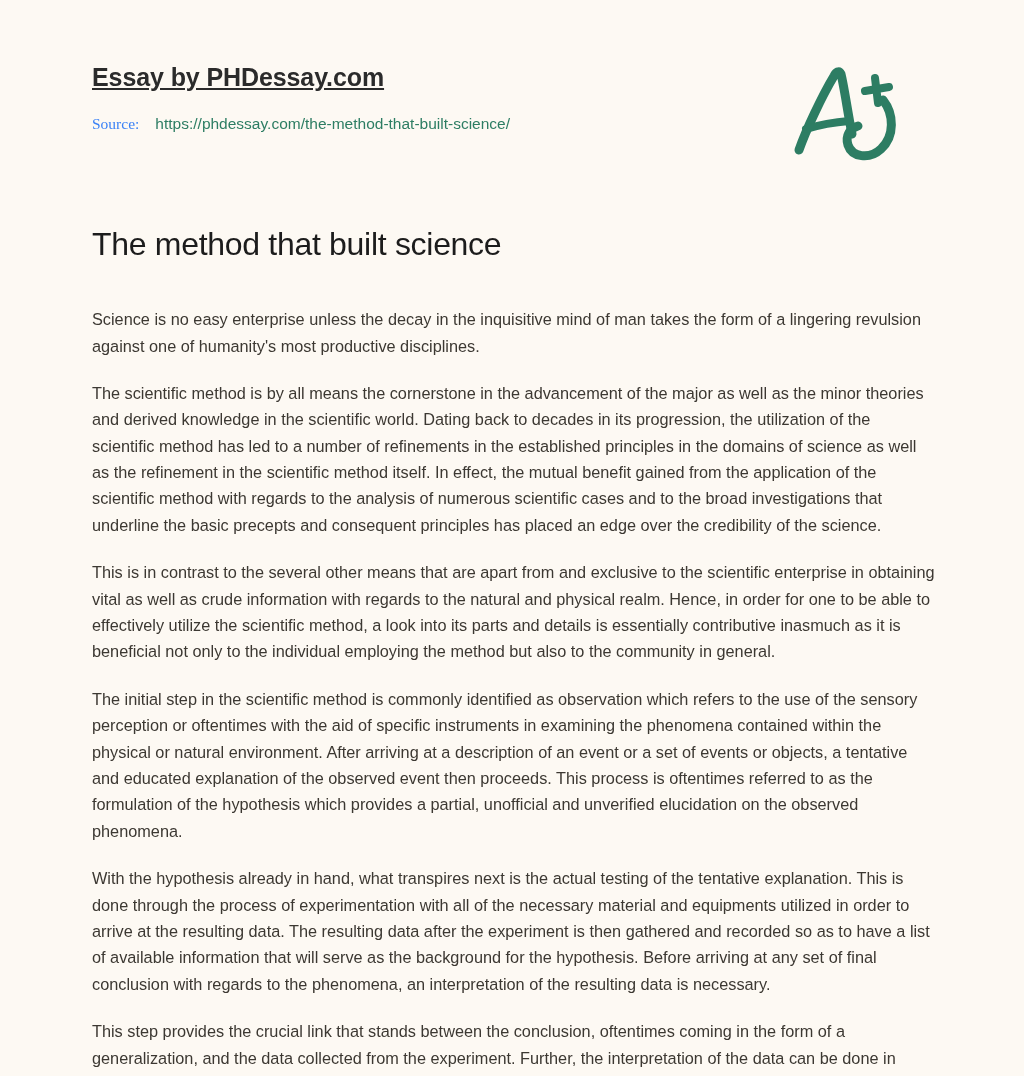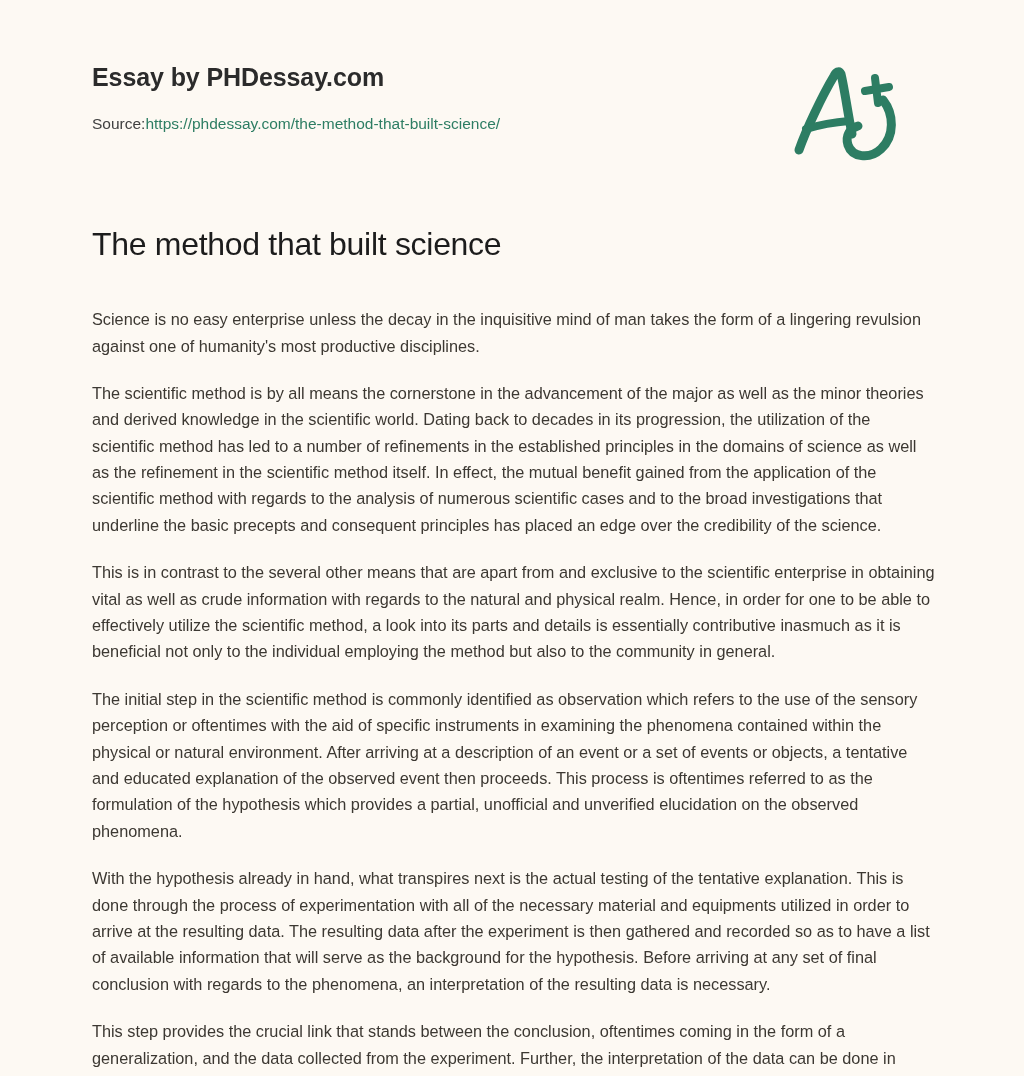--- a/index.html
+++ b/index.html
@@ -29,36 +29,38 @@
     padding-top: 62px;
   }
 
   .brand-line {
     font-size: 25px;
     font-weight: bold;
     color: #2b2b2b;
     letter-spacing: -0.1px;
     line-height: 1.2;
     margin: 0 0 22px 14px;
+    text-decoration: underline;
   }
 
   .source-line {
     font-size: 15.5px;
     line-height: 1.3;
     margin-left: 14px;
     color: #8c8880;
     white-space: nowrap;
   }
   .source-label {
-    color: #404040;
+    color: #3b82f6;
+    font-family: Liberation Serif, serif;
   }
   .source-url {
     color: #2d7d63;
     text-decoration: none;
-    margin-left: 0;
+    margin-left: 16px;
   }
 
   
   .logo {
     position: absolute;
     top: 56px;
     right: 42px;
     width: 118px;
     height: 112px;
   }

